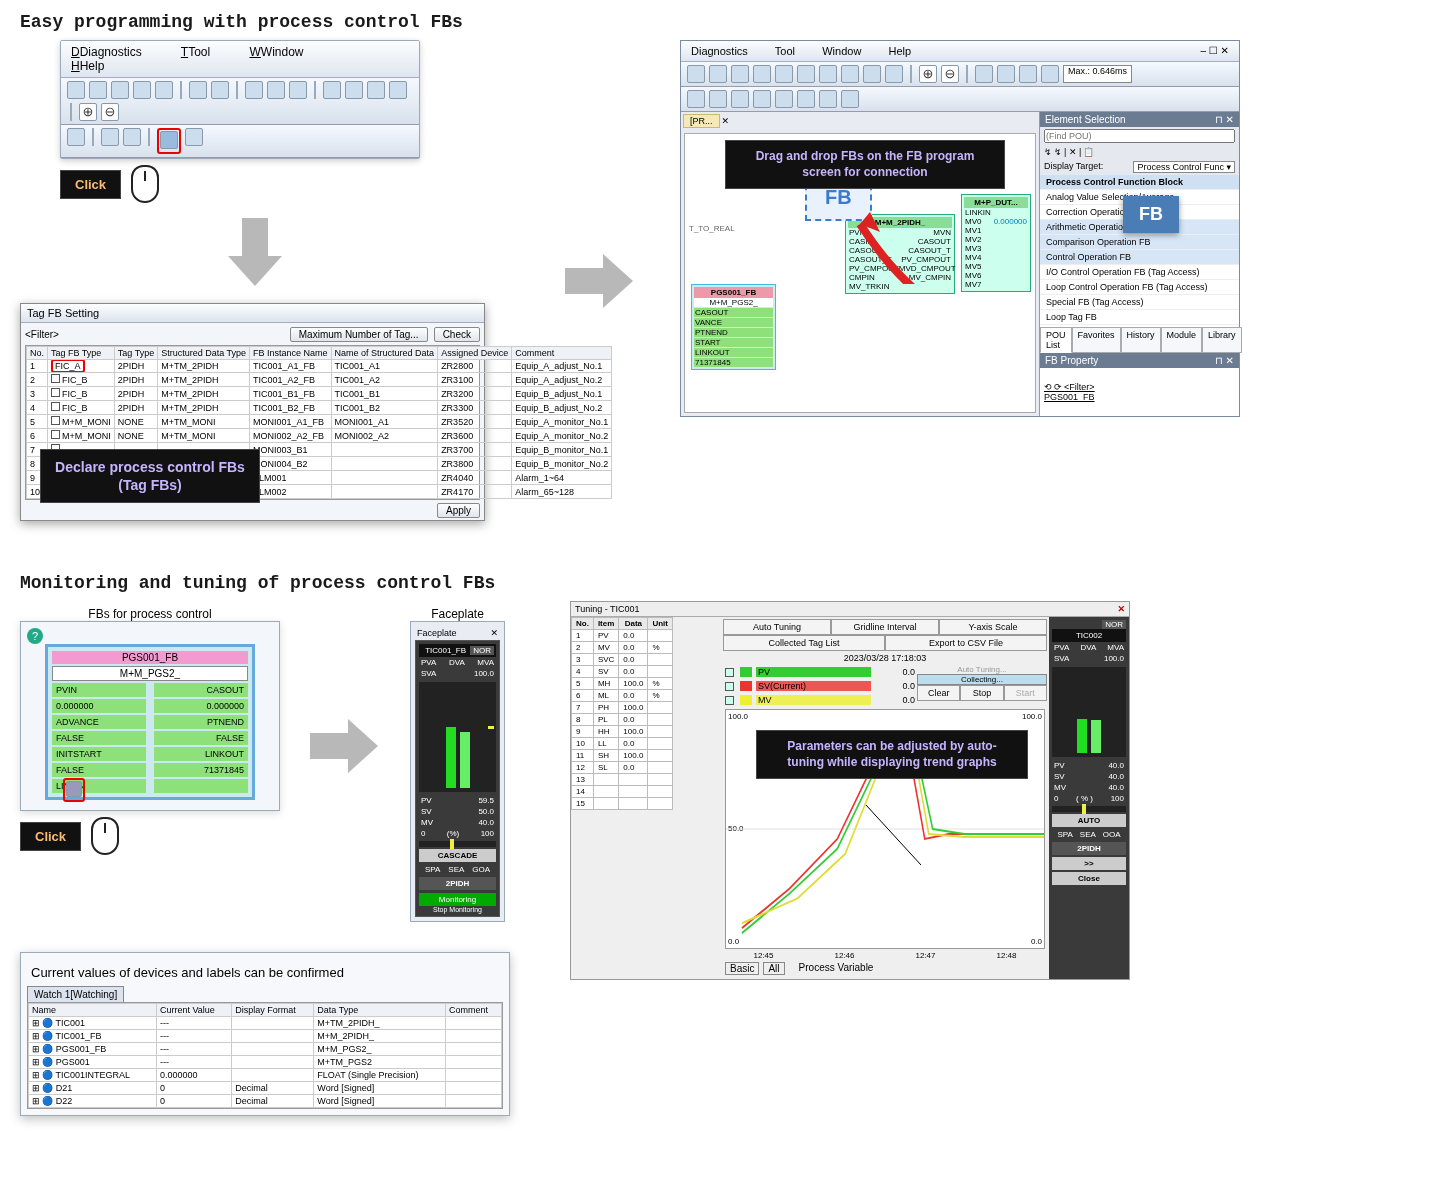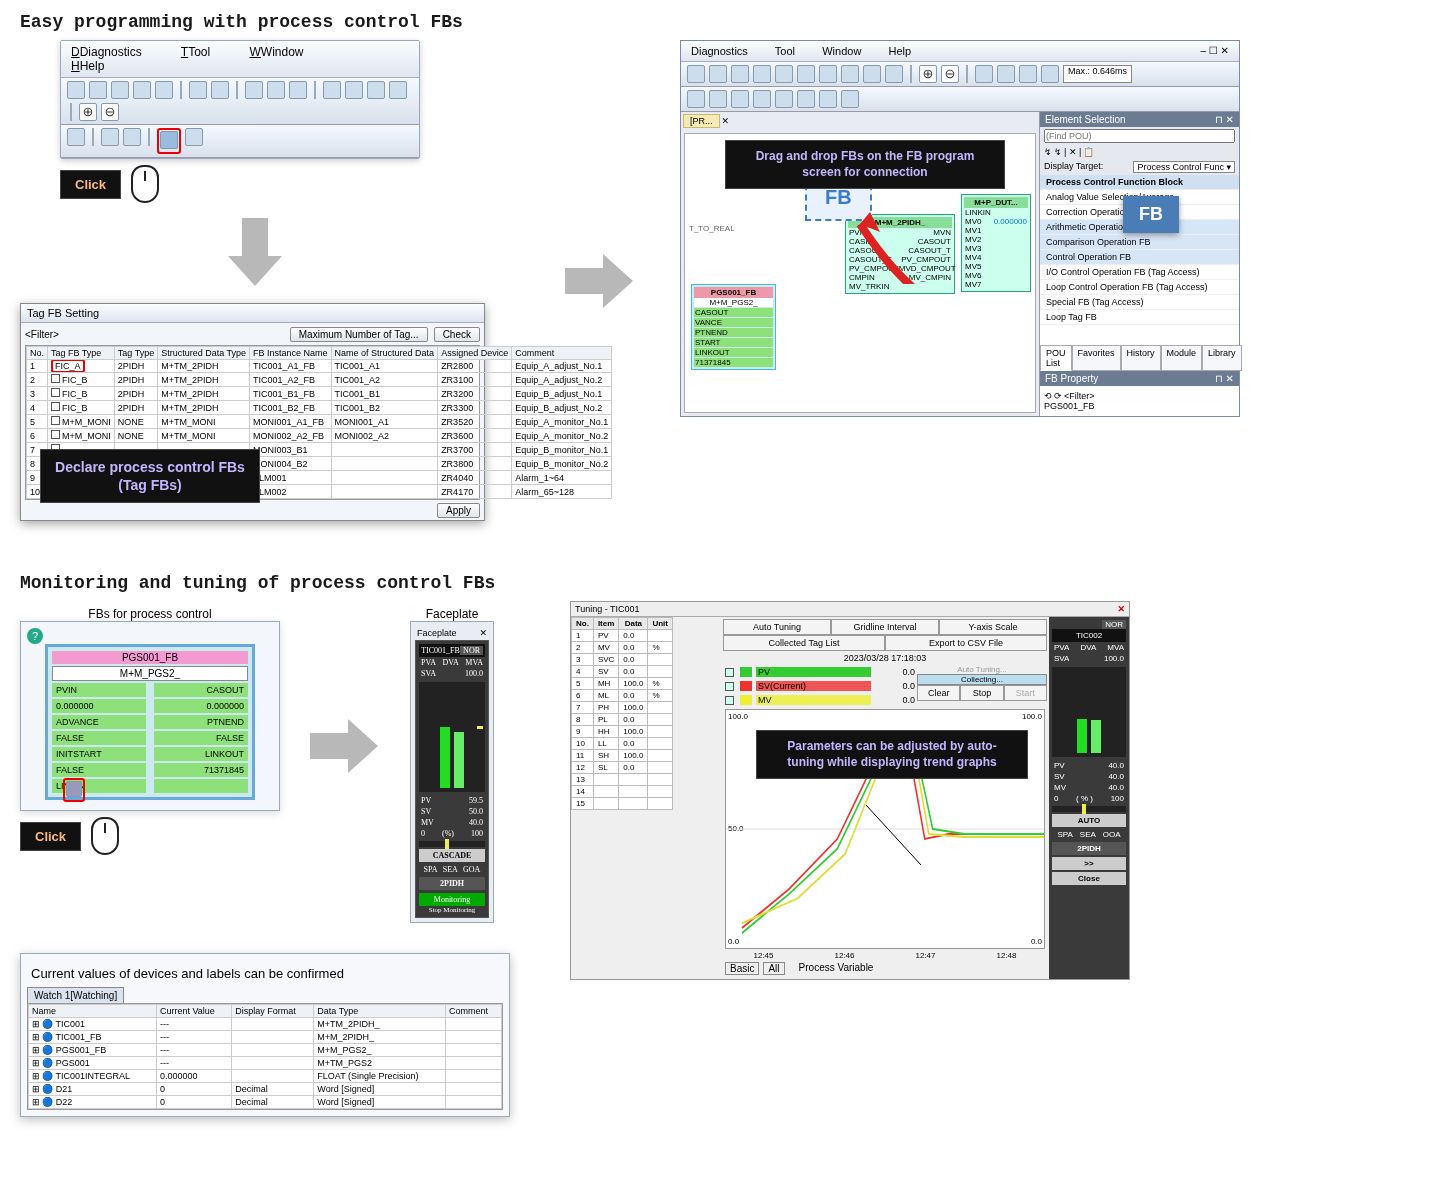--- a/index.html
+++ b/index.html
@@ -60,21 +60,21 @@
 
 .fb-vis{border:3px solid #6ad;background:#cce9f0;padding:4px;width:210px;}
 .fb-vis .nm{background:#f39ad0;color:#000;font-size:10px;padding:1px 4px;text-align:center;}
 .fb-vis .inst{background:#fff;font-size:10px;padding:1px 4px;text-align:center;border:1px solid #888;margin-top:2px;}
 .fb-vis .row2{display:flex;justify-content:space-between;margin-top:2px;}
 .fb-vis .cell{background:#8ee07a;font-size:9px;padding:2px 4px;width:48%;text-align:left;}
 .fb-vis .cell.r{text-align:right;}
 .fb-frame{background:#f3f6fa;border:1px solid #9ab;padding:12px 10px 6px;box-shadow:0 2px 8px rgba(0,0,0,.15);position:relative;}
 .help-ico{position:absolute;top:6px;left:6px;width:16px;height:16px;border-radius:50%;background:#2a8;color:#fff;font-size:11px;text-align:center;line-height:16px;}
 
-.faceplate{width:74px;background:#3a3a3a;border:1px solid #555;padding:3px;color:#fff;font-size:8px;font-family:Liberation Serif, serif;}
+.faceplate{width:85px;background:#3a3a3a;border:1px solid #555;padding:3px;color:#fff;font-size:8px;}
 .fp-hdr{background:#111;padding:2px;text-align:center;}
 .fp-bar-area{height:110px;background:#222;margin:3px 0;position:relative;display:flex;align-items:flex-end;justify-content:center;gap:4px;padding:4px;}
 .fp-bar{width:10px;background:#2d2;}
 .fp-row{display:flex;justify-content:space-between;padding:1px 2px;}
 .fp-btn{background:#ccc;color:#000;text-align:center;padding:2px;margin:2px 0;font-weight:bold;}
 .fp-foot{background:#0a0;color:#fff;text-align:center;padding:2px;margin-top:3px;}
 
 .watch-box{background:#f6f8fb;border:1px solid #9ab;box-shadow:0 3px 10px rgba(0,0,0,.25);width:490px;padding:6px;}
 .watch-cap{font-size:13px;padding:6px 4px;}
 .watch-tab{background:#dbe3ee;font-size:10px;padding:2px 6px;display:inline-block;border:1px solid #888;border-bottom:none;}
@@ -478,21 +478,21 @@
           <span class="act">POU List</span>
           <span>Favorites</span>
           <span>History</span>
           <span>Module</span>
           <span>Library</span>
         </div>
         <div class="sp-title">
               <span>FB Property</span>
               <span>⊓ ✕</span>
             </div>
-        <div style="background:#fff;font-size:9px;padding:5px 4px;">
+        <div style="background:#fff;font-size:9px;padding:14px 4px;text-decoration:underline;">
           ⟲ ⟳ <span>&lt;Filter&gt;</span><br>
           <span>PGS001_FB</span>
         </div>
       </div>
     </div>
     <div class="fb-chip" style="right:60px;top:155px;">FB</div>
   </div>
 </div>
 
 <div class="h1" style="margin-top:40px;">Monitoring and tuning of process control FBs</div>

